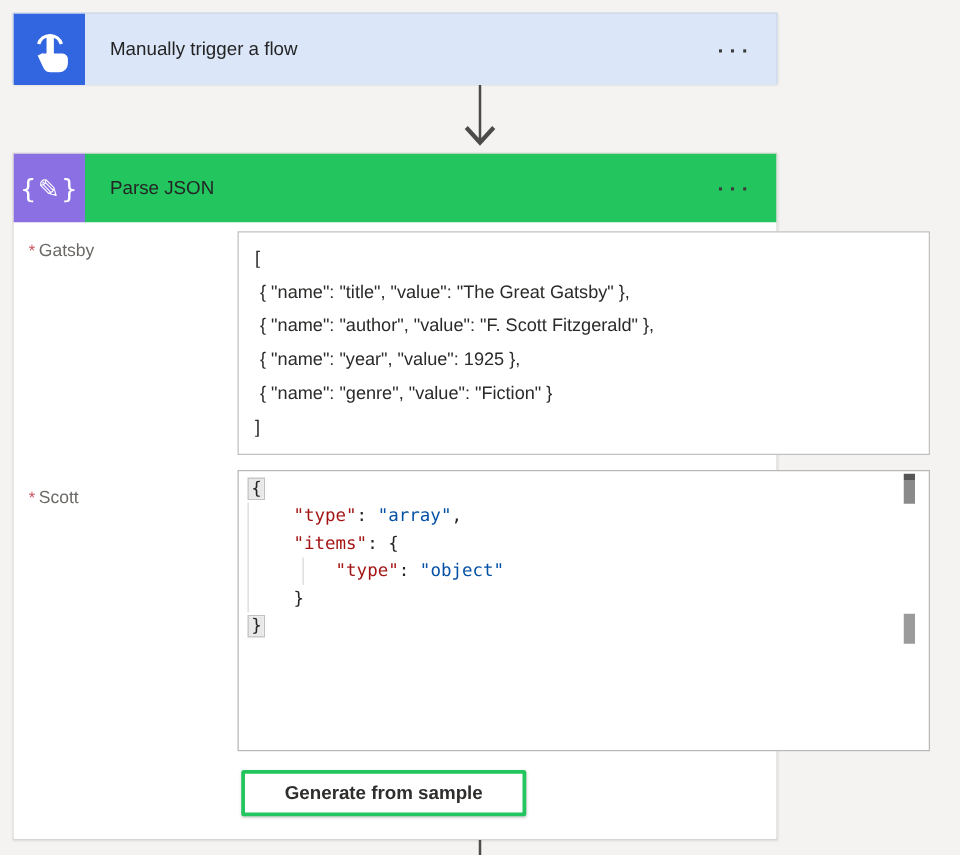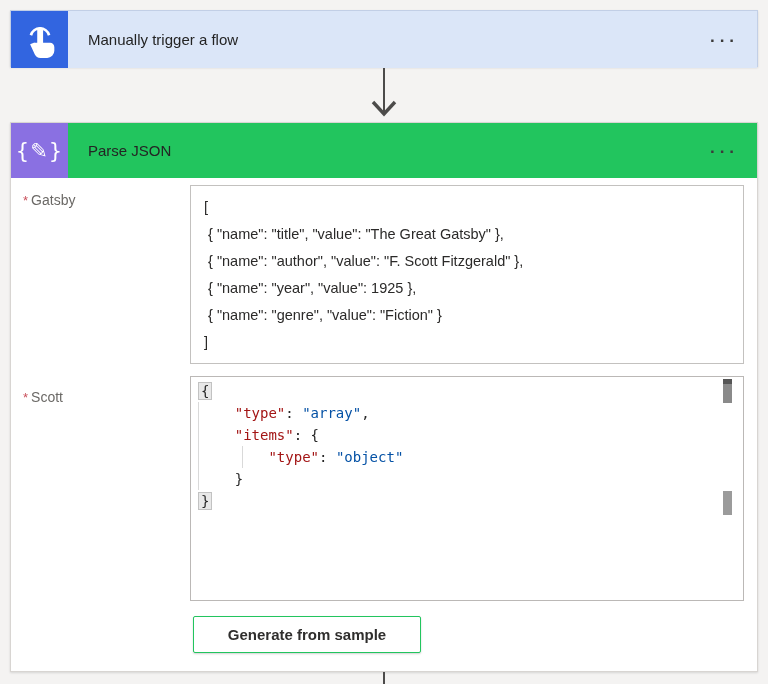--- a/index.html
+++ b/index.html
@@ -2,21 +2,21 @@
 <html><head>
 <meta charset="utf-8">
 <style>
   * { margin:0; padding:0; box-sizing:border-box; }
   html,body { width:768px; height:684px; overflow:hidden; }
   body { background:#f4f3f2; font-family:"Liberation Sans", sans-serif; position:relative; }
 
   .canvas { position:absolute; inset:0; }
 
   
-  .card { position:absolute; left:10px; width:748px; box-shadow:0 1px 2px rgba(0,0,0,.12); }
+  .card { position:absolute; left:10px; width:612px; box-shadow:0 1px 2px rgba(0,0,0,.12); }
   .card-header { display:flex; align-items:stretch; height:57px; cursor:pointer; }
   .icon-tile { width:57px; flex:0 0 57px; display:flex; align-items:center; justify-content:center; }
   .header-rest { flex:1; display:flex; align-items:center; padding:0 18px 0 20px; }
   .card-title { font-size:15px; color:#242424; }
   .menu-dots { margin-left:auto; font-size:17px; font-weight:bold; letter-spacing:4px; color:#3b3a39; cursor:pointer; line-height:1; padding-top:2px; }
 
   
   #trigger-card { top:10px; height:57px; border:1px solid #c2cfe6; }
   #trigger-card .icon-tile { background:#3265e0; }
   #trigger-card .header-rest { background:#dbe6f8; }
@@ -55,21 +55,21 @@
   .bracket-hl { background:#e8e8e8; box-shadow:0 0 0 1px #c2c2c2; padding:0 2px; margin:0 -2px; }
   .indent-guide { position:absolute; width:1px; background:#d9d9d9; }
   #guide-outer { left:7px; top:25px; height:88px; }
   #guide-inner { left:51px; top:69px; height:22px; }
   .vscroll-thumb { position:absolute; right:11px; width:9px; cursor:pointer; }
   #schema-thumb-top { top:2px; height:24px; background:linear-gradient(#565656 0 5px,#8a8a8a 5px); }
   #schema-thumb-mid { top:114px; height:24px; background:#9b9b9b; }
 
   
   #generate-btn { position:absolute; left:182px; top:438px; width:228px; height:37px;
-                  background:#fff; border:1px solid #22c55e; border-radius:2px;
+                  background:#fff; border:3px solid #22c55e; border-radius:2px;
                   font-family:"Liberation Sans",sans-serif; font-size:15px; font-weight:bold; color:#2f2e2d;
                   box-shadow:0 1px 2px rgba(0,0,0,.18); cursor:pointer; }
 </style>
 </head>
 <body>
 
 <div class="canvas">
 
   <div class="card" id="trigger-card">
     <div class="card-header">

